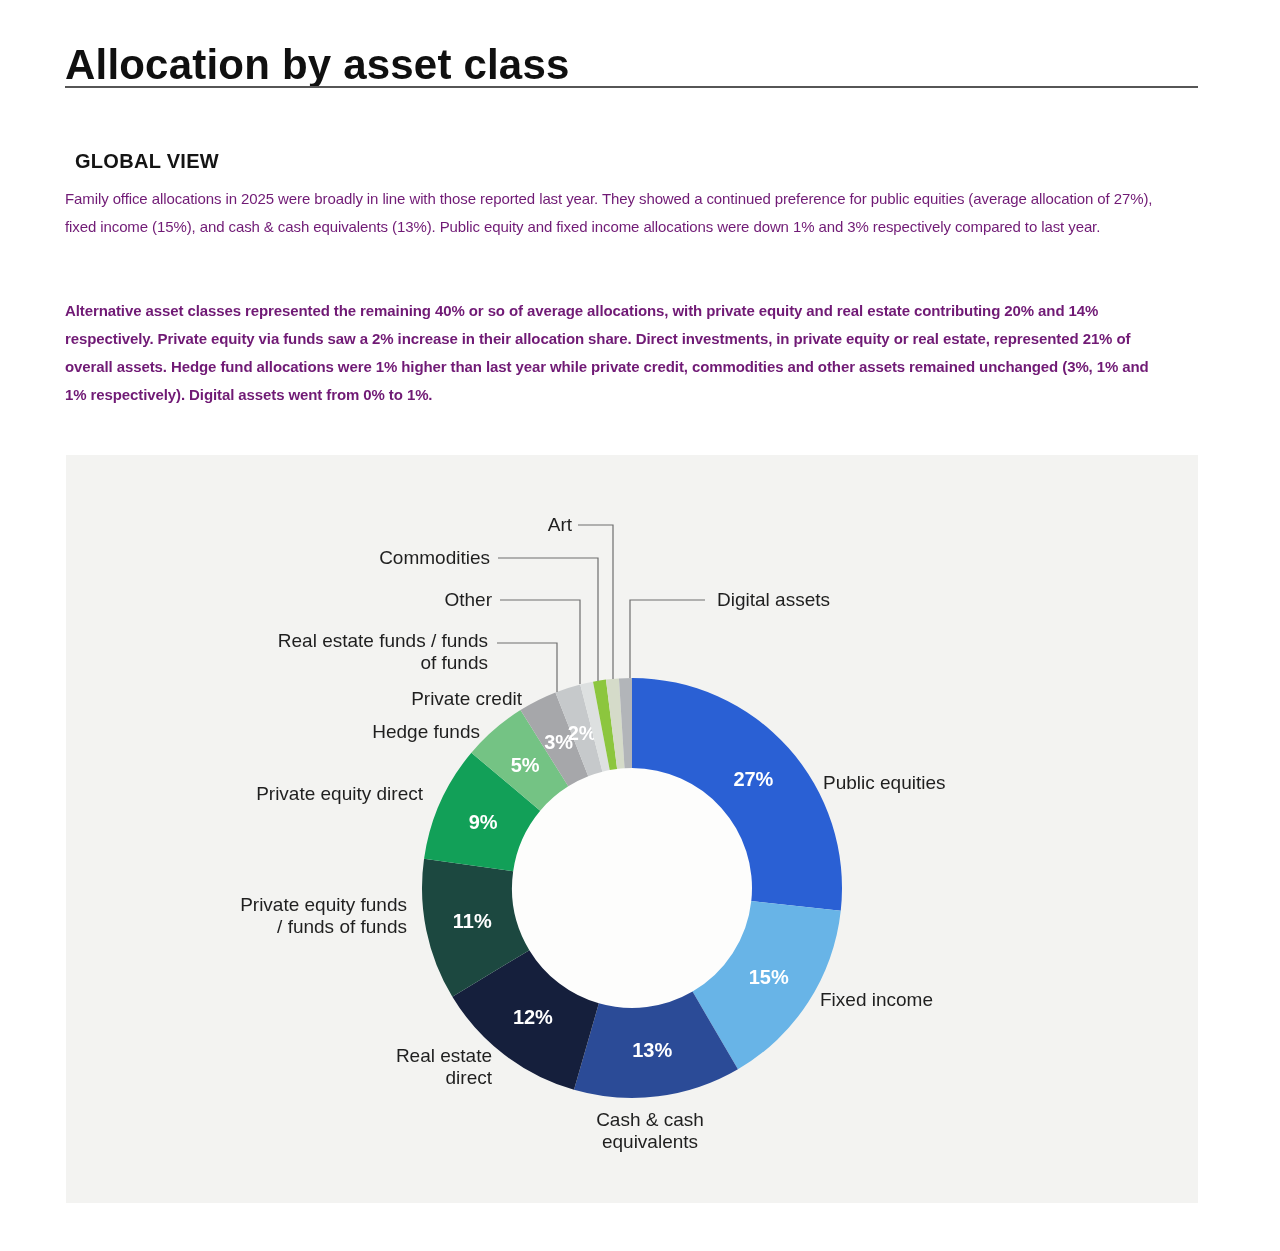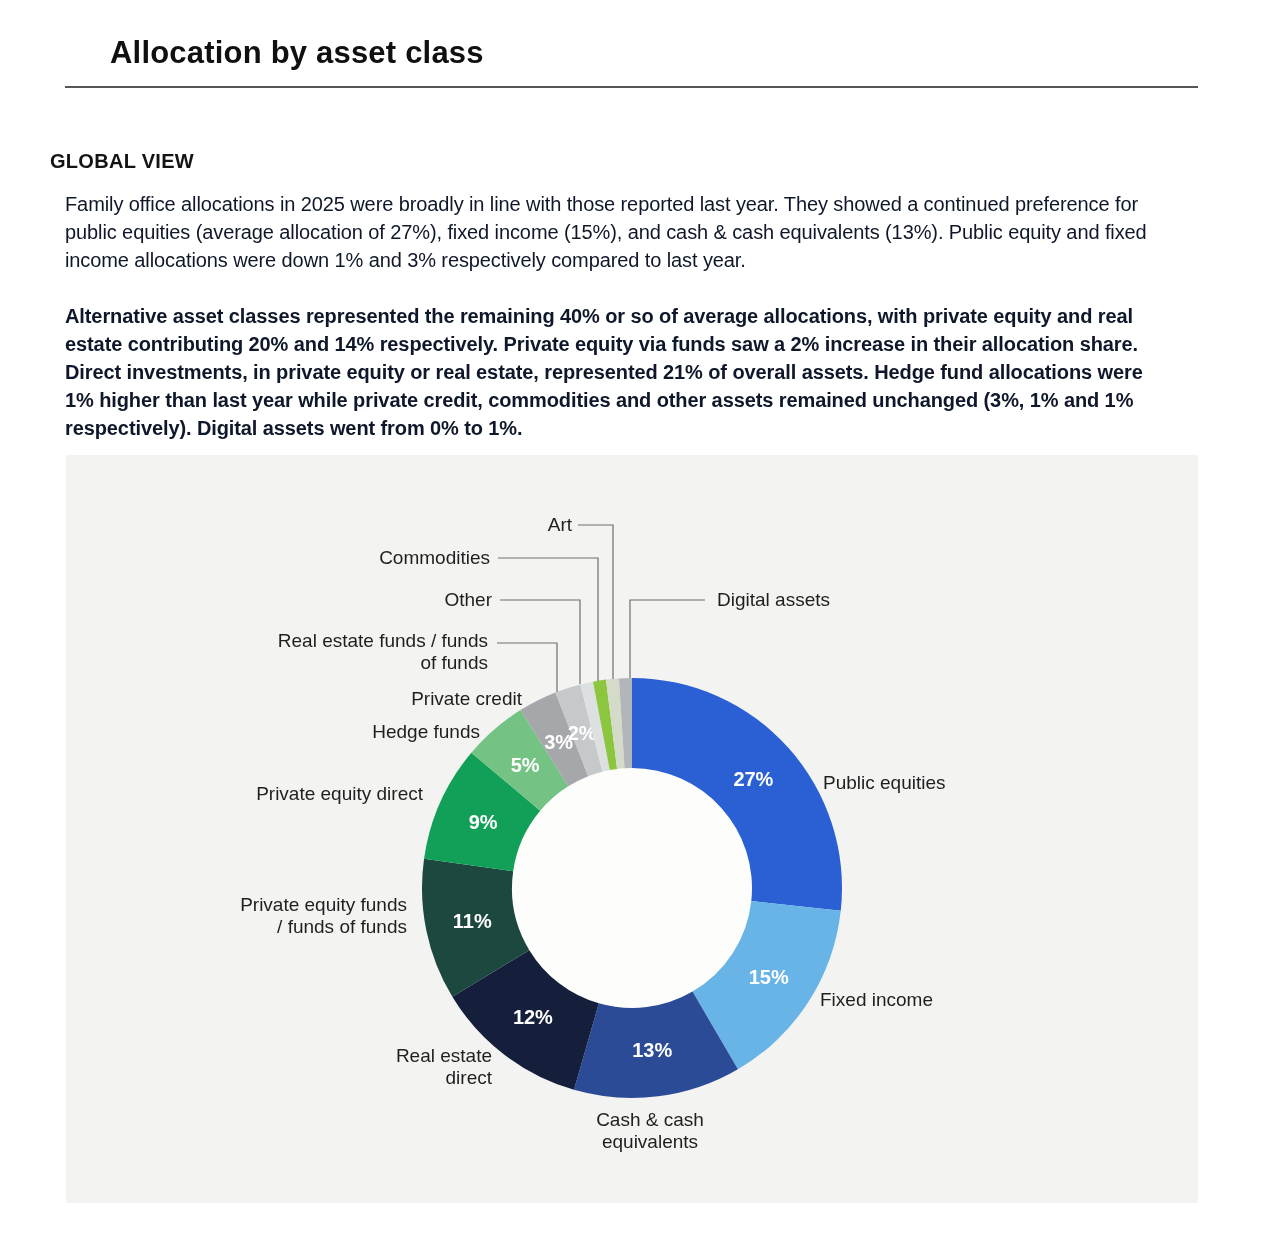--- a/index.html
+++ b/index.html
@@ -3,34 +3,34 @@
 <meta charset="utf-8">
 <style>
   html,body { margin:0; padding:0; }
   body {
     width:1280px; height:1251px; position:relative;
     background:#ffffff; color:#1a1a1a;
     font-family:"Liberation Sans", sans-serif;
   }
   .abs { position:absolute; }
   #page-title {
-    left:65px; top:16px; font-size:31px; line-height:1;
-    font-weight:700; color:#101010; letter-spacing:0.2px;margin-left:45px;
+    left:65px; top:16px; font-size:42px; line-height:1;
+    font-weight:700; color:#101010; letter-spacing:0.2px;
   }
   #title-rule {
     left:65px; top:86px; width:1133px; height:0;
     border-top:2px solid #565656;
   }
   #section-heading {
-    left:50px; top:134px; font-size:20px; line-height:1;
+    left:75px; top:134px; font-size:20px; line-height:1;
     font-weight:700; color:#141414; letter-spacing:0.3px;
   }
   .body-para {
-    left:65px; width:1107px; font-size:20px; line-height:28px;
-    color:#0f172a; letter-spacing:-0.1px;
+    left:65px; width:1107px; font-size:15px; line-height:28px;
+    color:#701a75; letter-spacing:-0.1px;
   }
   #para-1 { top:170px; }
   #para-2 { top:282px;font-weight:bold; }
   #chart-panel {
     left:66px; top:455px; width:1132px; height:748px;
     background:#f3f3f1;
   }
   #donut-svg { display:block; }
   #donut-svg text { font-family:"Liberation Sans", sans-serif; }
   .slice-label { font-size:19px; fill:#1f1f1f; }

